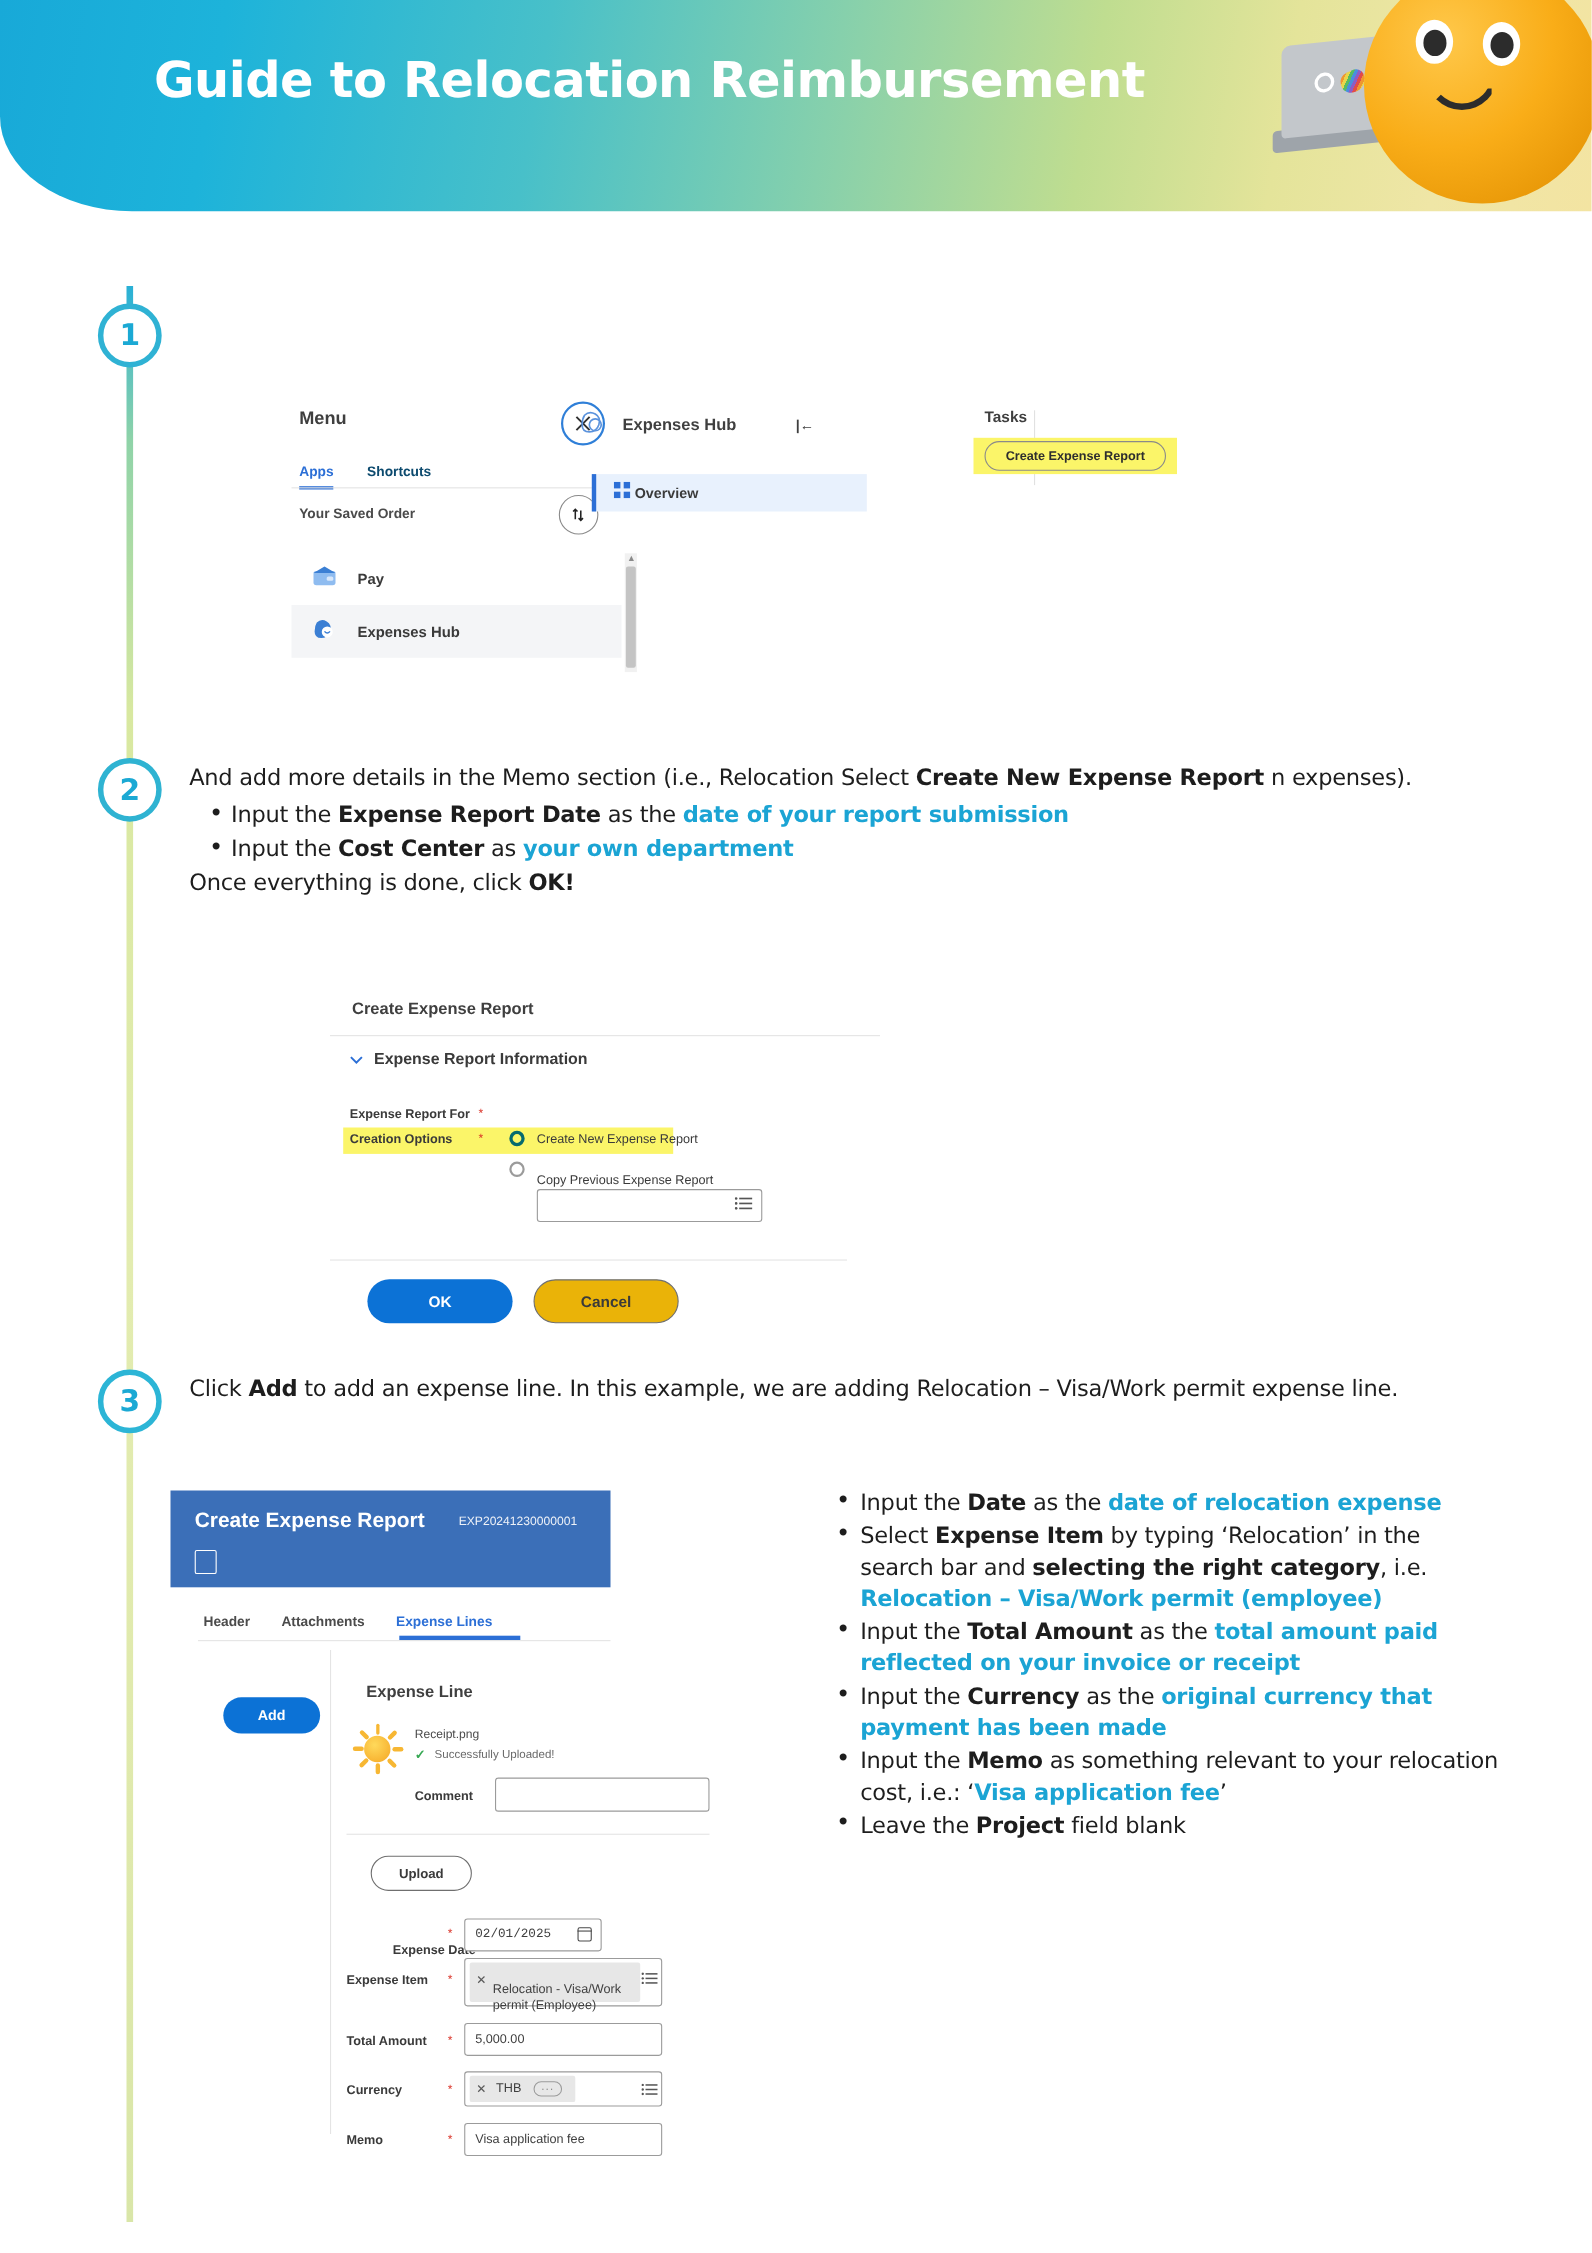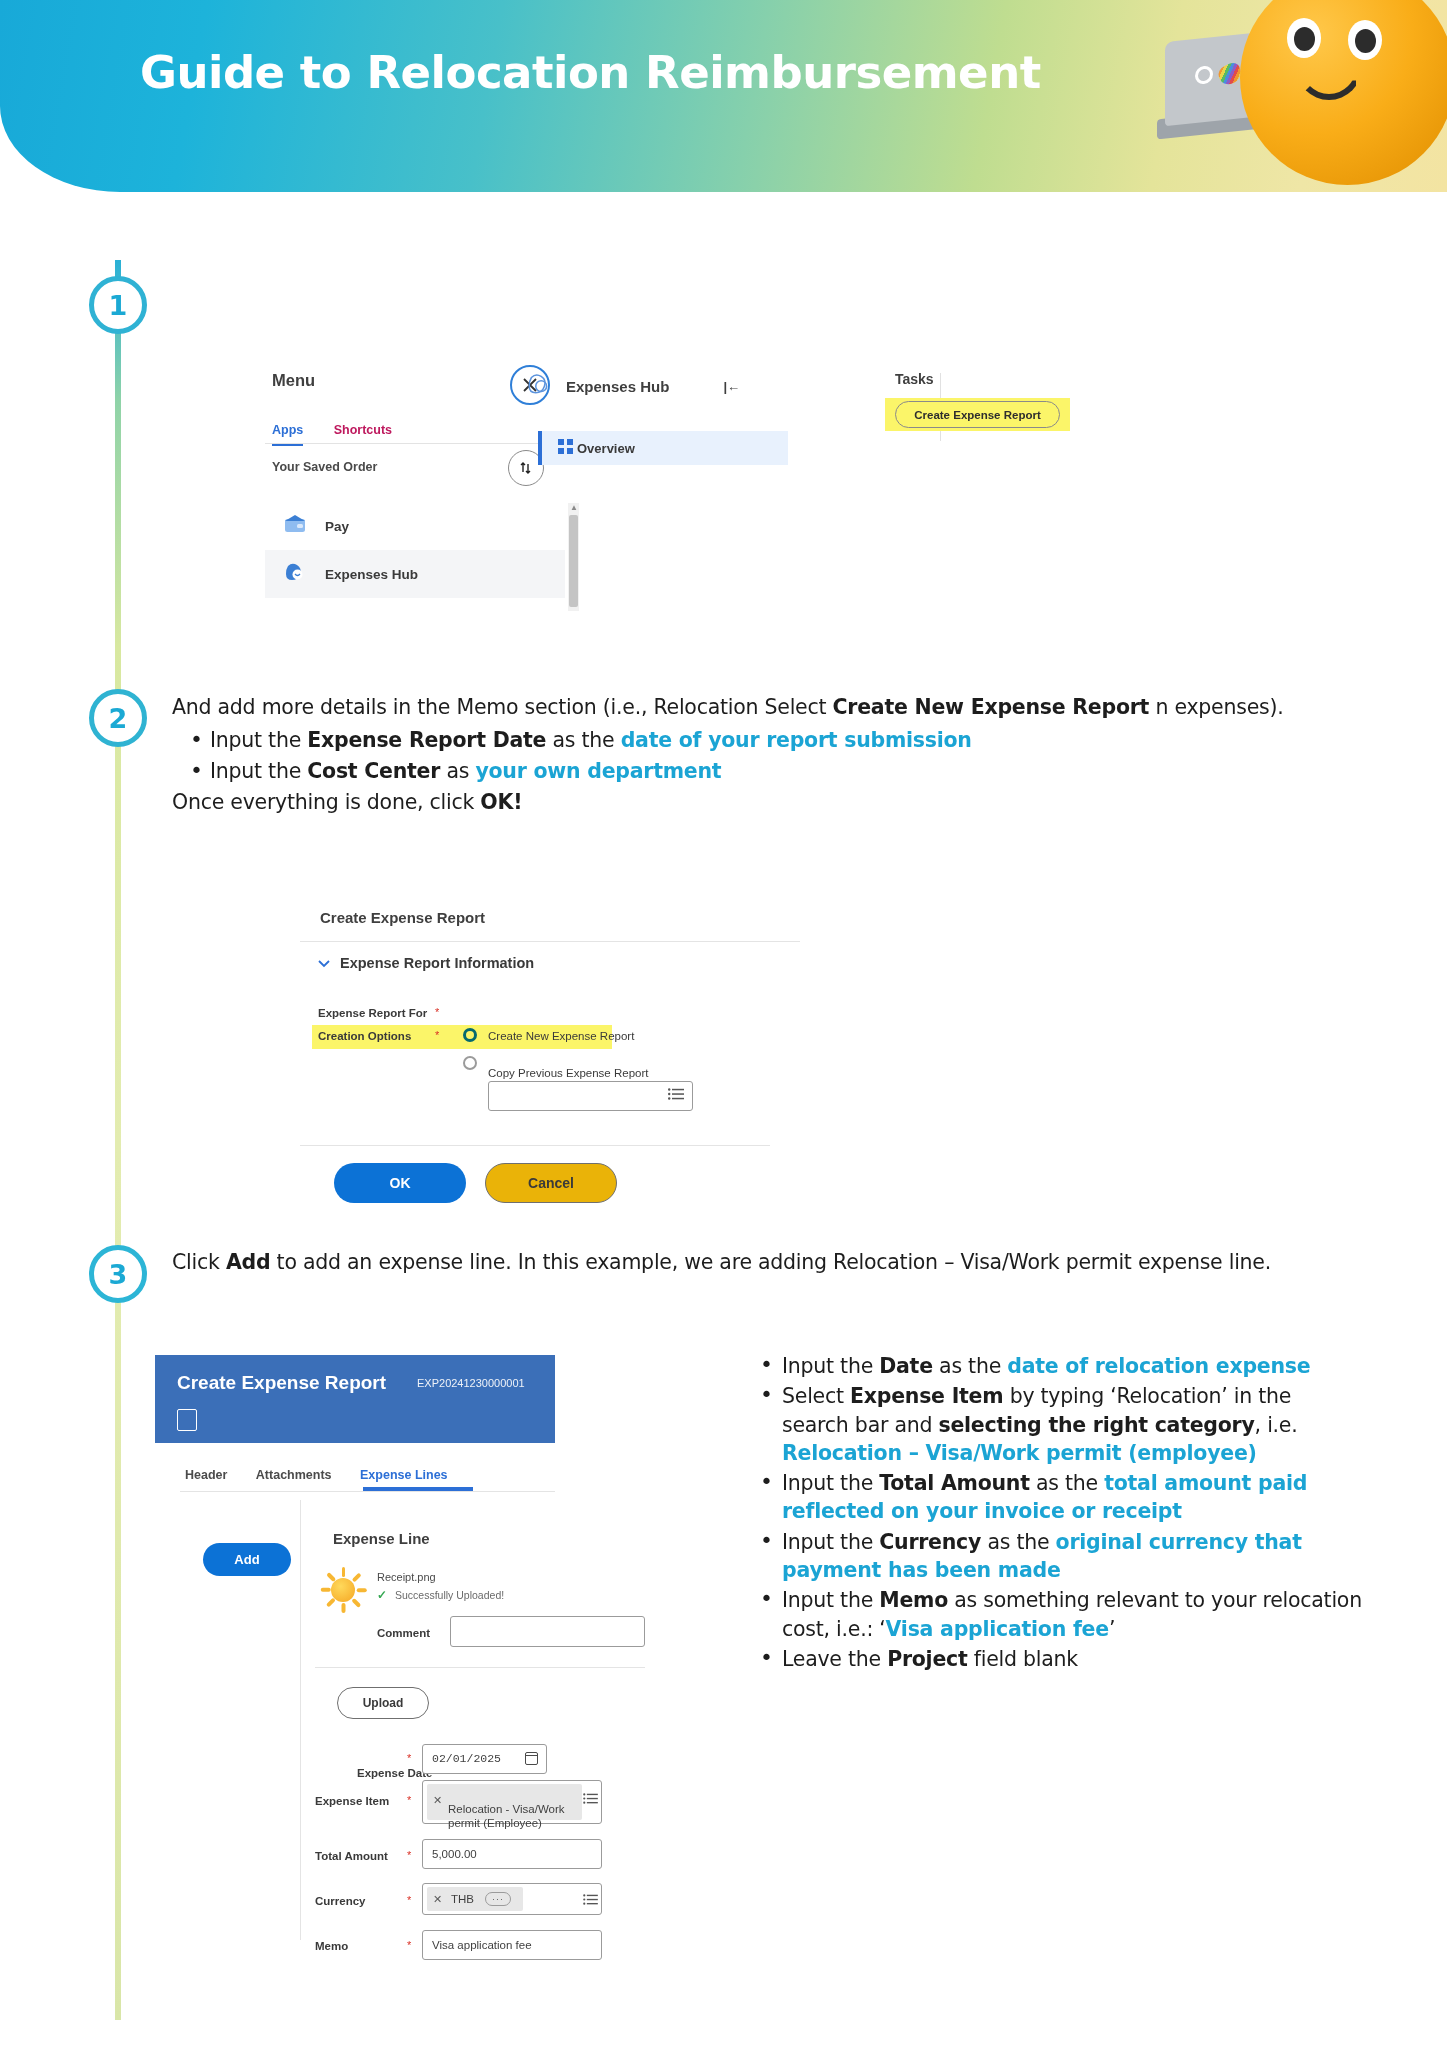--- a/index.html
+++ b/index.html
@@ -104,21 +104,21 @@
   .shot1 .menu-panel { position:absolute; left:0; top:0; width: 345px; height: 175px; background:#fff; }
   .menu-title { position:absolute; left: 42px; top: 8px; font-size: 16.5px; font-weight: 700; color:#3f3f3f; font-family:"Liberation Sans",sans-serif; }
   .close-circle {
     position:absolute; left: 280px; top: 2px; width: 40px; height: 40px;
     border-radius: 50%; border: 2.2px solid #2f7fd8;
     display:flex; align-items:center; justify-content:center;
   }
   .close-circle svg { display:block; }
   .tabs-row { position:absolute; left: 42px; top: 57px; width: 290px; }
   .tab-apps { display:inline-block; font-size: 12.5px; font-weight:700; color:#2c6fd6; padding-bottom: 6px; border-bottom: 3.5px solid #2c6fd6; }
-  .tab-short { display:inline-block; font-size: 12.5px; font-weight:700; color:#be185d; margin-left: 26px; }
+  .tab-short { display:inline-block; font-size: 12.5px; font-weight:700; color:#0c4a6e; margin-left: 26px; }
   .tabs-underline { position:absolute; left: 35px; top: 80px; width: 300px; height: 1px; background:#e3e3e3; }
   .saved-order { position:absolute; left: 42px; top: 97px; font-size: 12.5px; color:#4a4a4a; font-weight:700; }
   .sort-circle {
     position:absolute; left: 278px; top: 87px; width: 36px; height: 36px;
     border-radius:50%; border:1.4px solid #8a8a8a;
     display:flex; align-items:center; justify-content:center;
   }
   .applist { position:absolute; left: 35px; top: 139px; width: 300px; }
   .app-row { display:flex; align-items:center; height: 48px; padding-left: 18px; }
   .app-row.sel { background:#f4f5f7; }

